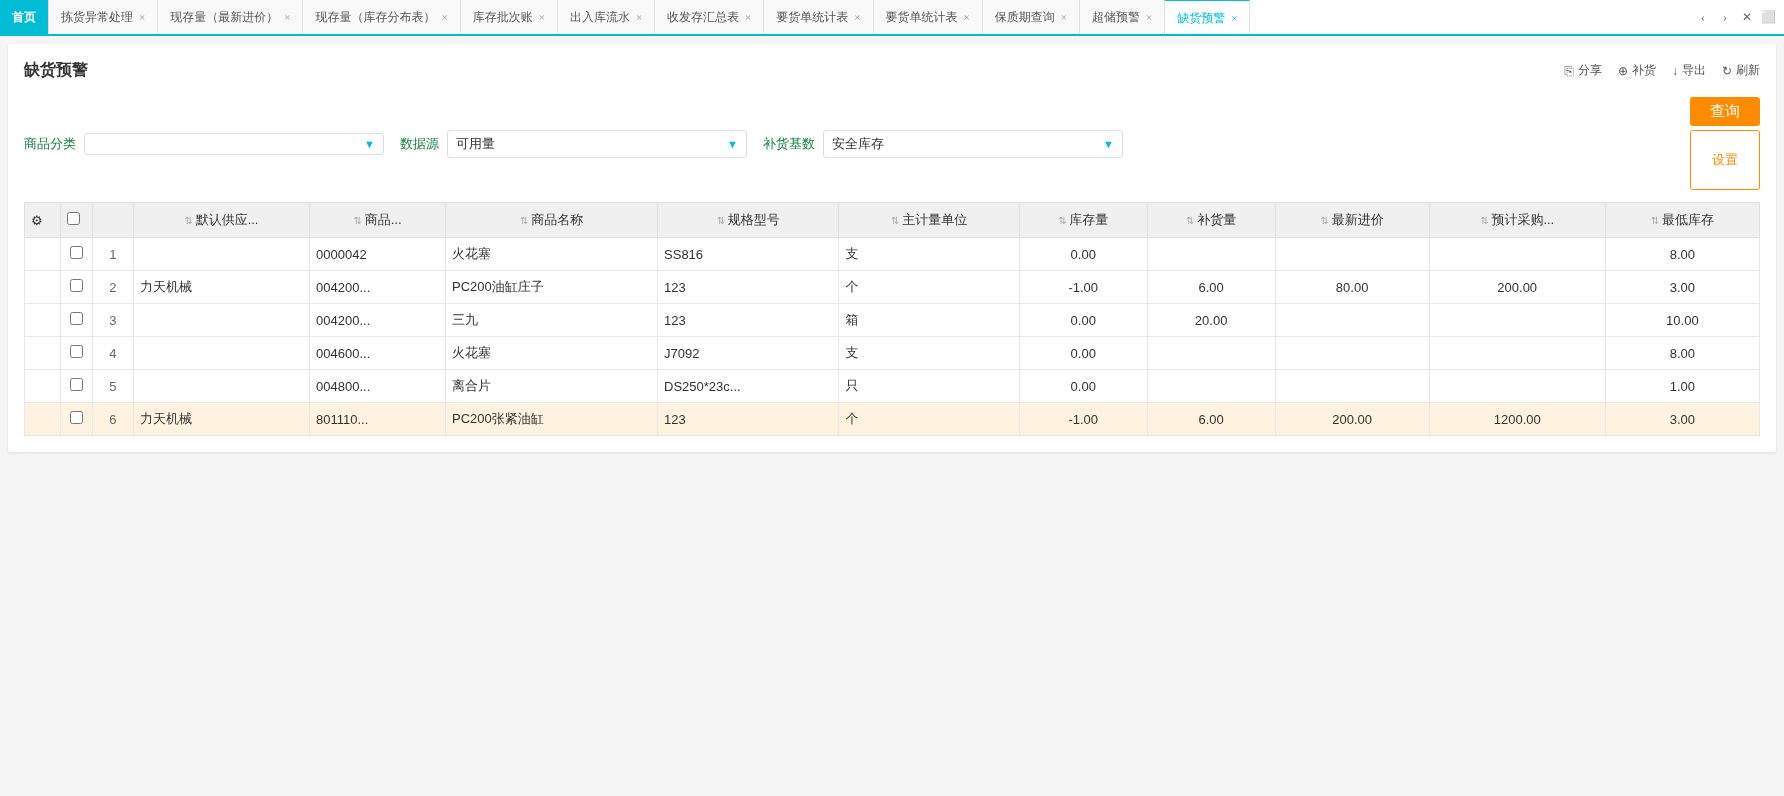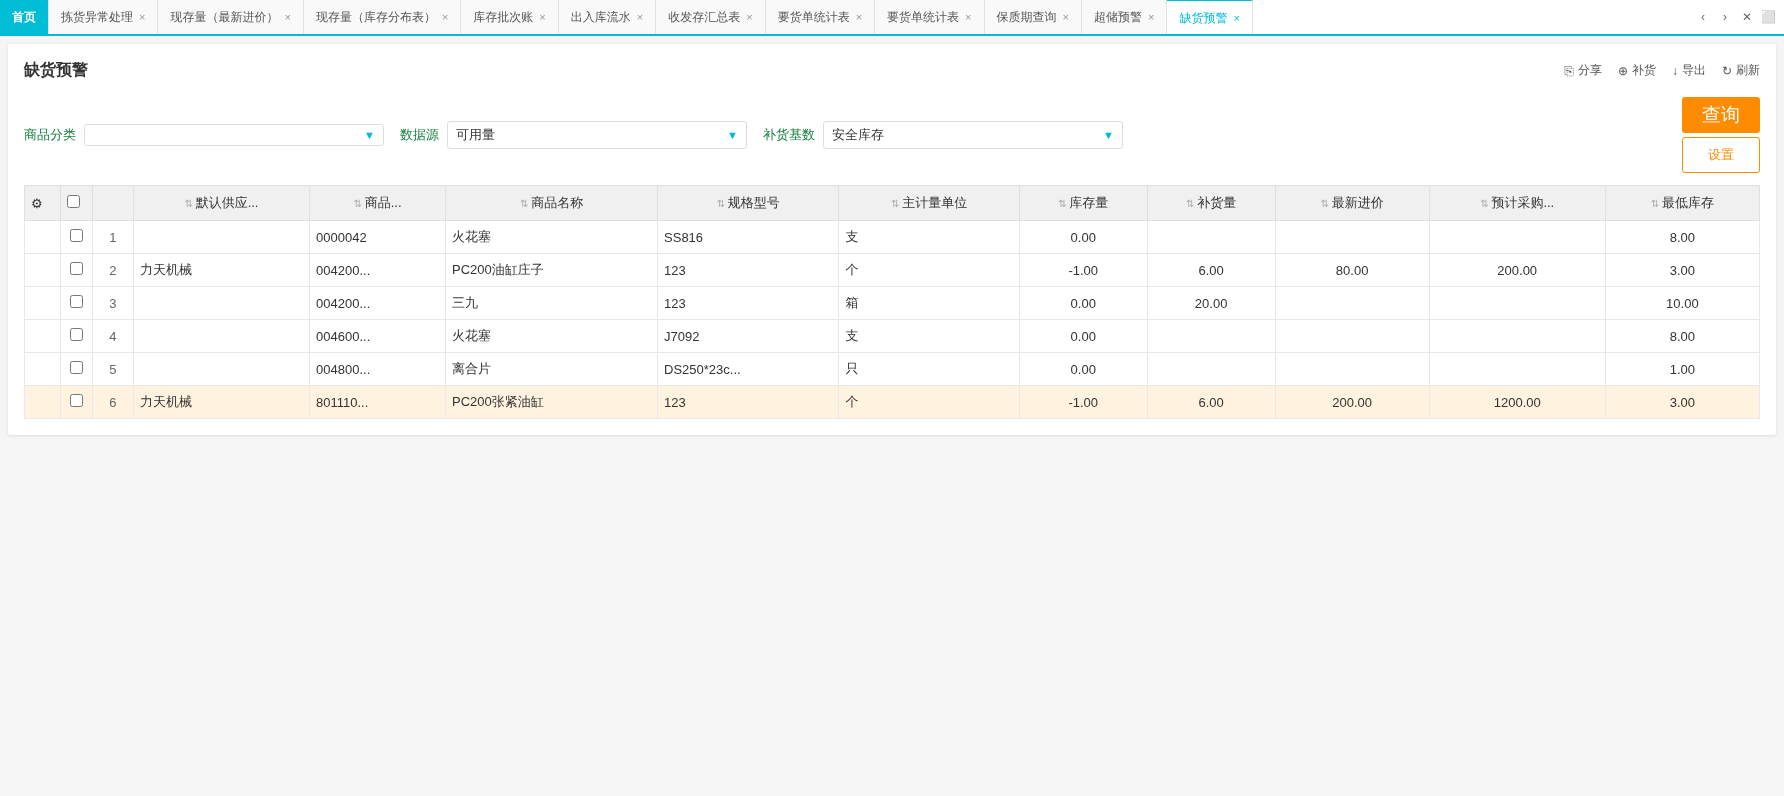--- a/index.html
+++ b/index.html
@@ -6,20 +6,21 @@
     body { font-family: 'Microsoft YaHei', Arial, sans-serif; font-size: 13px; background: #f5f5f5; color: #333; overflow-x: hidden; }
 
     
     .tab-bar {
       display: flex;
       align-items: center;
       background: #fff;
       border-bottom: 2px solid #00bcd4;
       height: 36px;
       overflow: hidden;
+      font-family: Liberation Serif, serif;
     }
     .tab-item {
       display: flex;
       align-items: center;
       padding: 0 12px;
       height: 36px;
       white-space: nowrap;
       cursor: pointer;
       border-right: 1px solid #e0e0e0;
       font-size: 12px;
@@ -133,28 +134,28 @@
       flex-direction: column;
       gap: 4px;
     }
     .btn-primary {
       background: #ff8c00;
       color: #fff;
       border: none;
       border-radius: 3px;
       padding: 5px 20px;
       cursor: pointer;
-      font-size: 19px;
+      font-size: 15px;
     }
     .btn-outline {
       background: #fff;
       color: #ff8c00;
       border: 1px solid #ff8c00;
       border-radius: 3px;
-      padding: 8px 20px;
+      padding: 20px 20px;
       cursor: pointer;
       font-size: 13px;
     }
 
     
     .data-table {
       width: 100%;
       border-collapse: collapse;
       font-size: 13px;
     }

